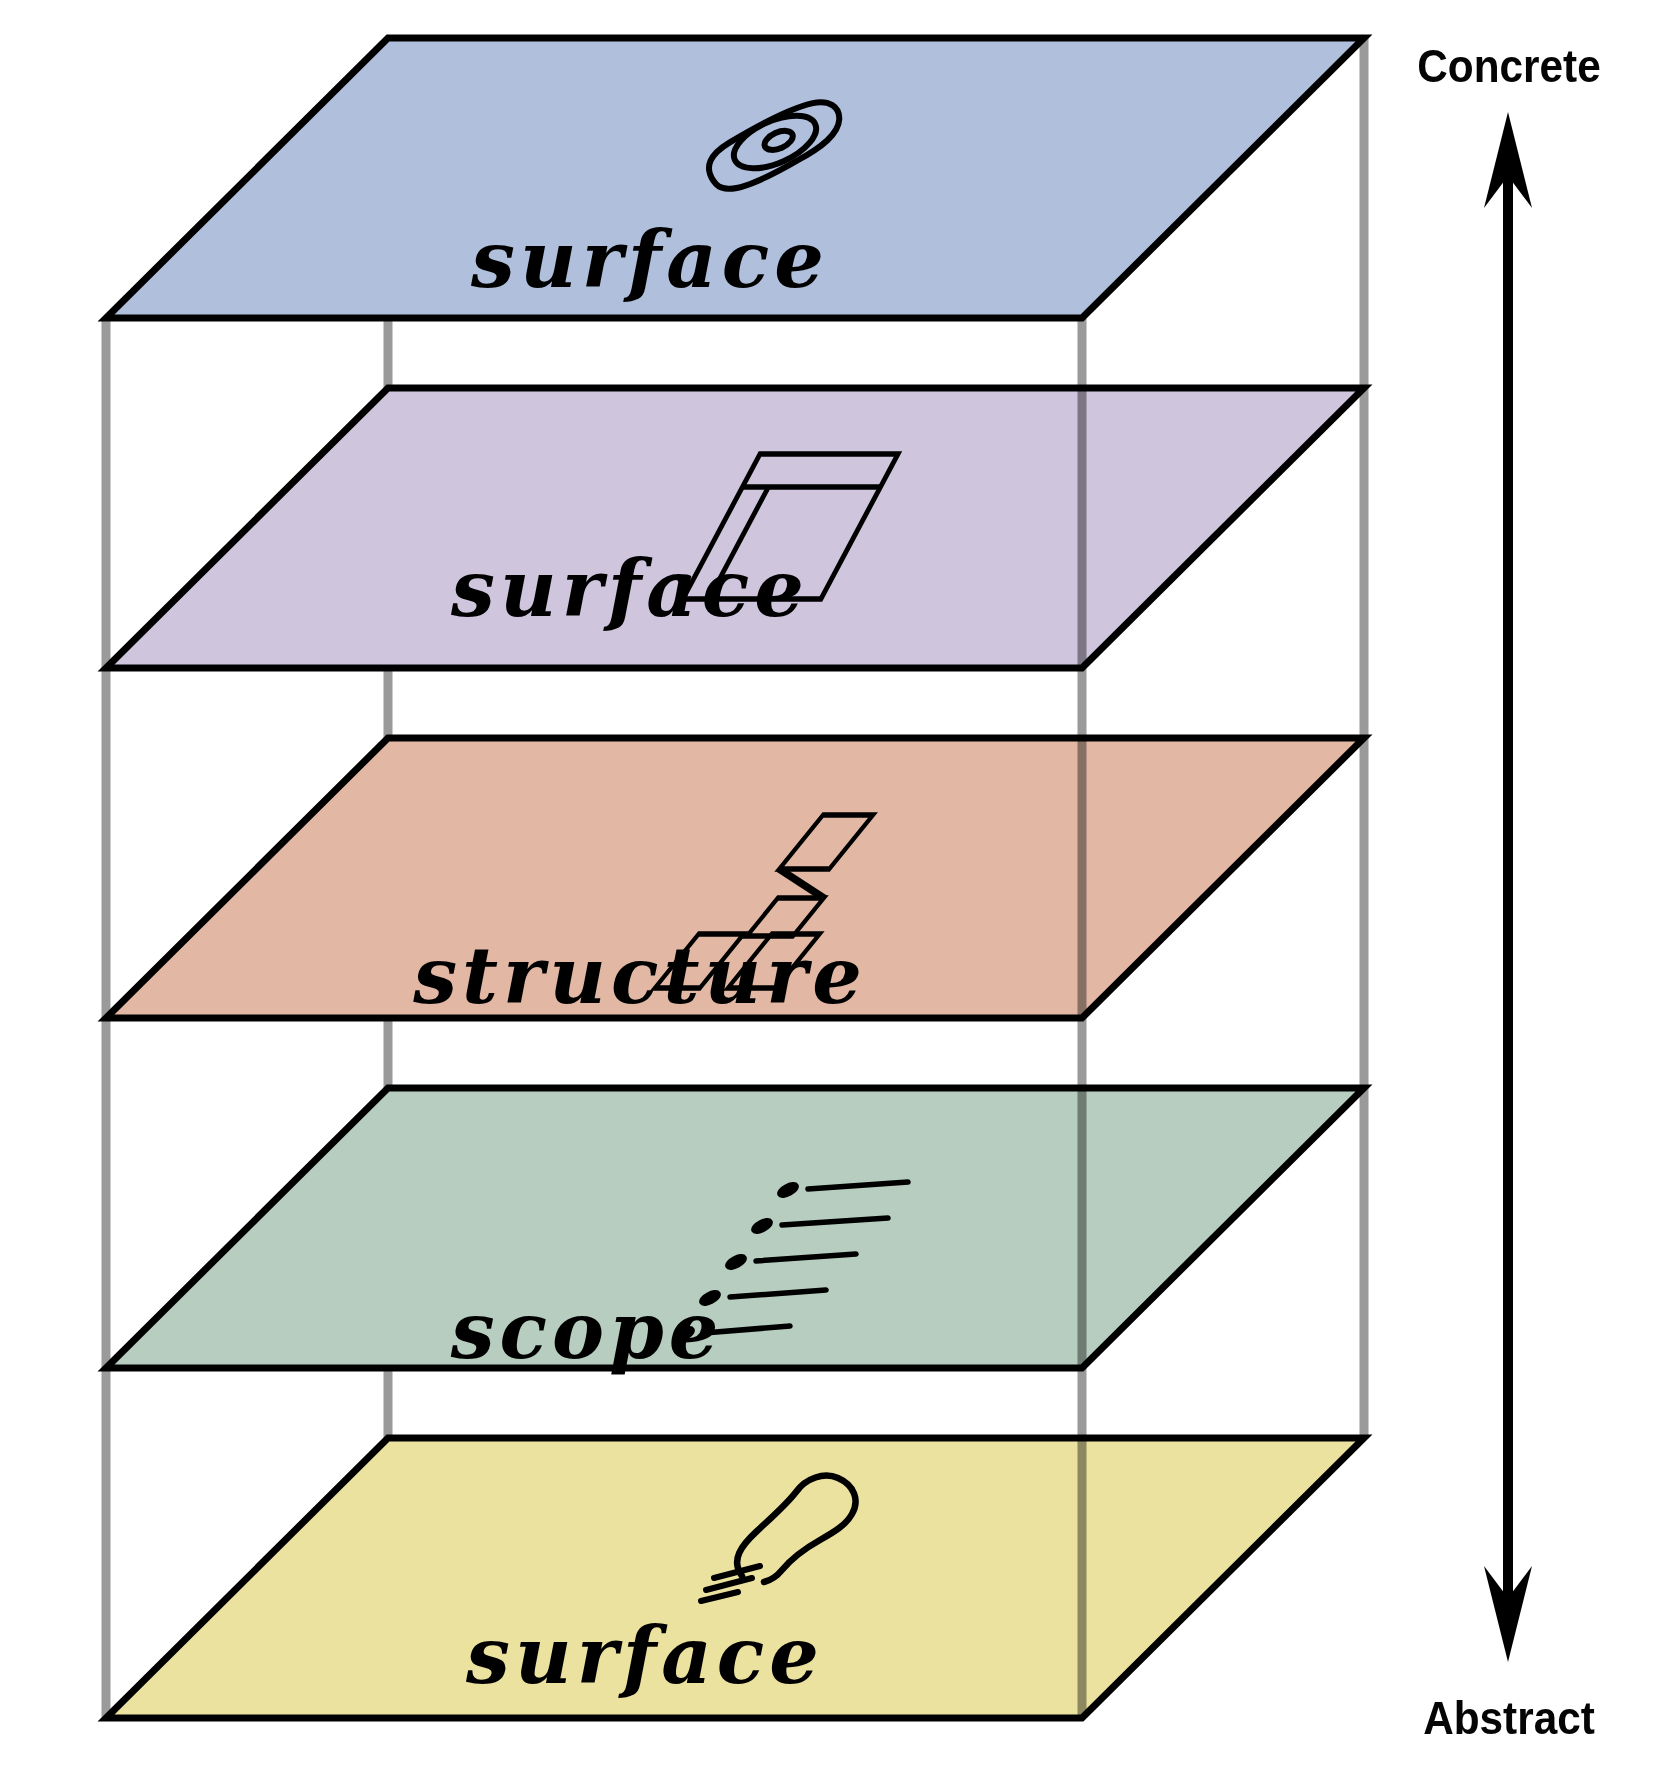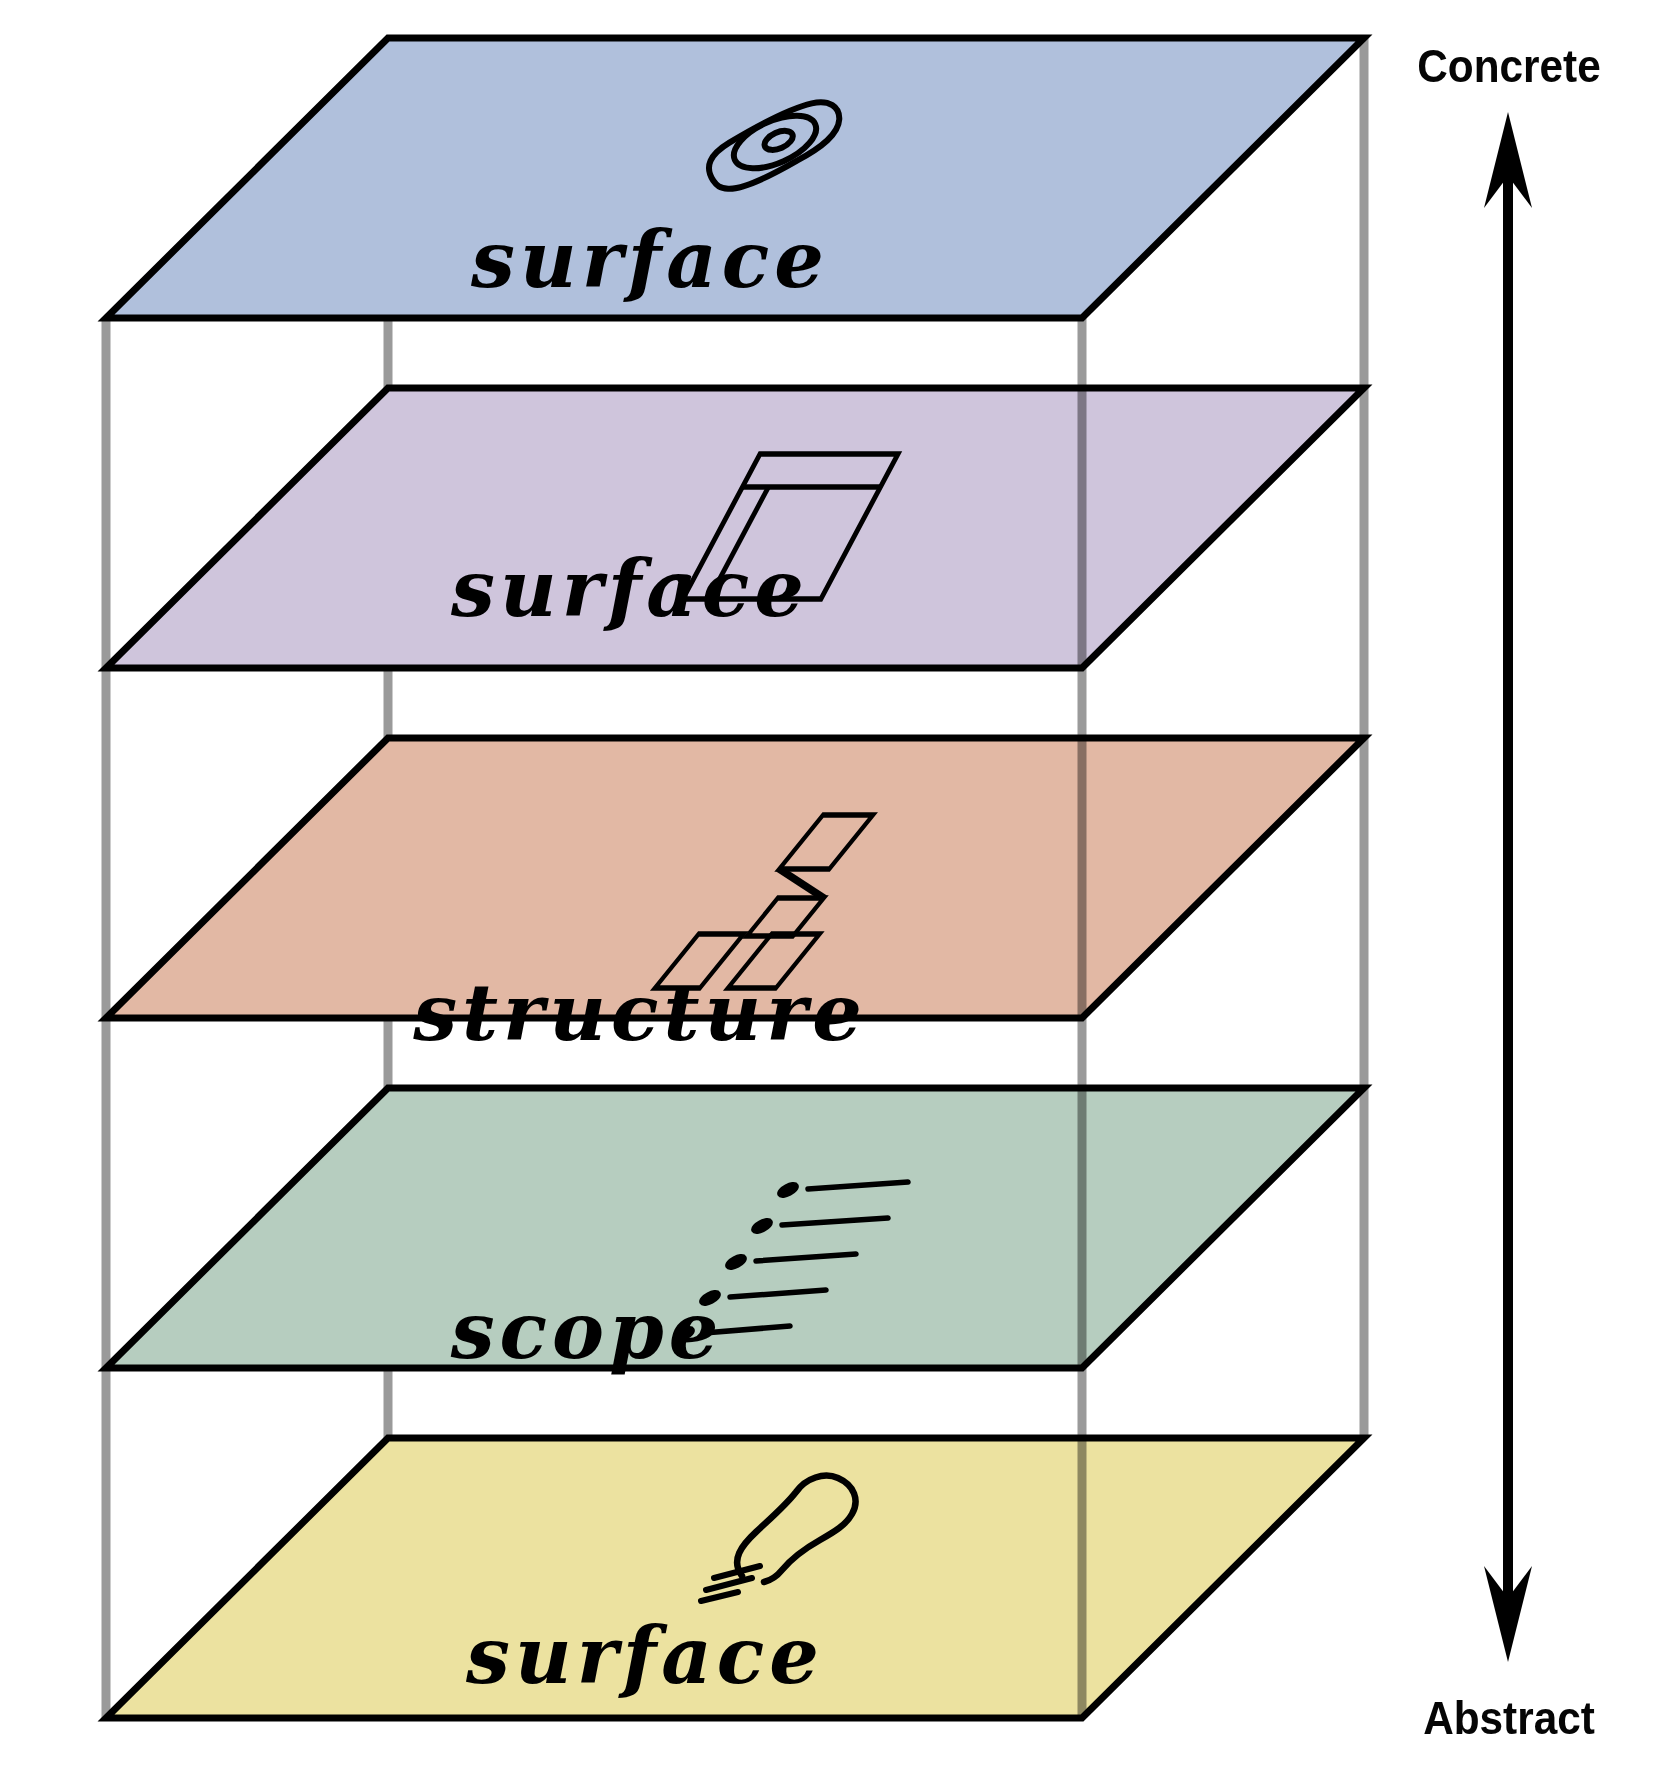--- a/index.html
+++ b/index.html
@@ -90,20 +90,20 @@
 
   <g fill="#000000" stroke="none">
     <rect x="1503" y="155" width="10" height="1465"></rect>
     <polygon points="1508,112 1532,208 1508,176 1484,208"></polygon>
     <polygon points="1508,1662 1532,1566 1508,1598 1484,1566"></polygon>
   </g>
 </svg>
 
   <div class="plane-label" style="left:650px;top:182px;margin-top:39px;">surface</div>
   <div class="plane-label" style="left:630px;top:550px;">surface</div>
-  <div class="plane-label" style="left:640px;top:974px;">structure</div>
+  <div class="plane-label" style="left:640px;top:937px;">structure</div>
   <div class="plane-label" style="left:587px;top:1292px;">scope</div>
   <div class="plane-label" style="left:645px;top:1617px;">surface</div>
 
   <div class="axis-label" style="left:1509px;top:42px;">Concrete</div>
   <div class="axis-label" style="left:1509px;top:1694px;">Abstract</div>
 
 </div>
 
 </body></html>

